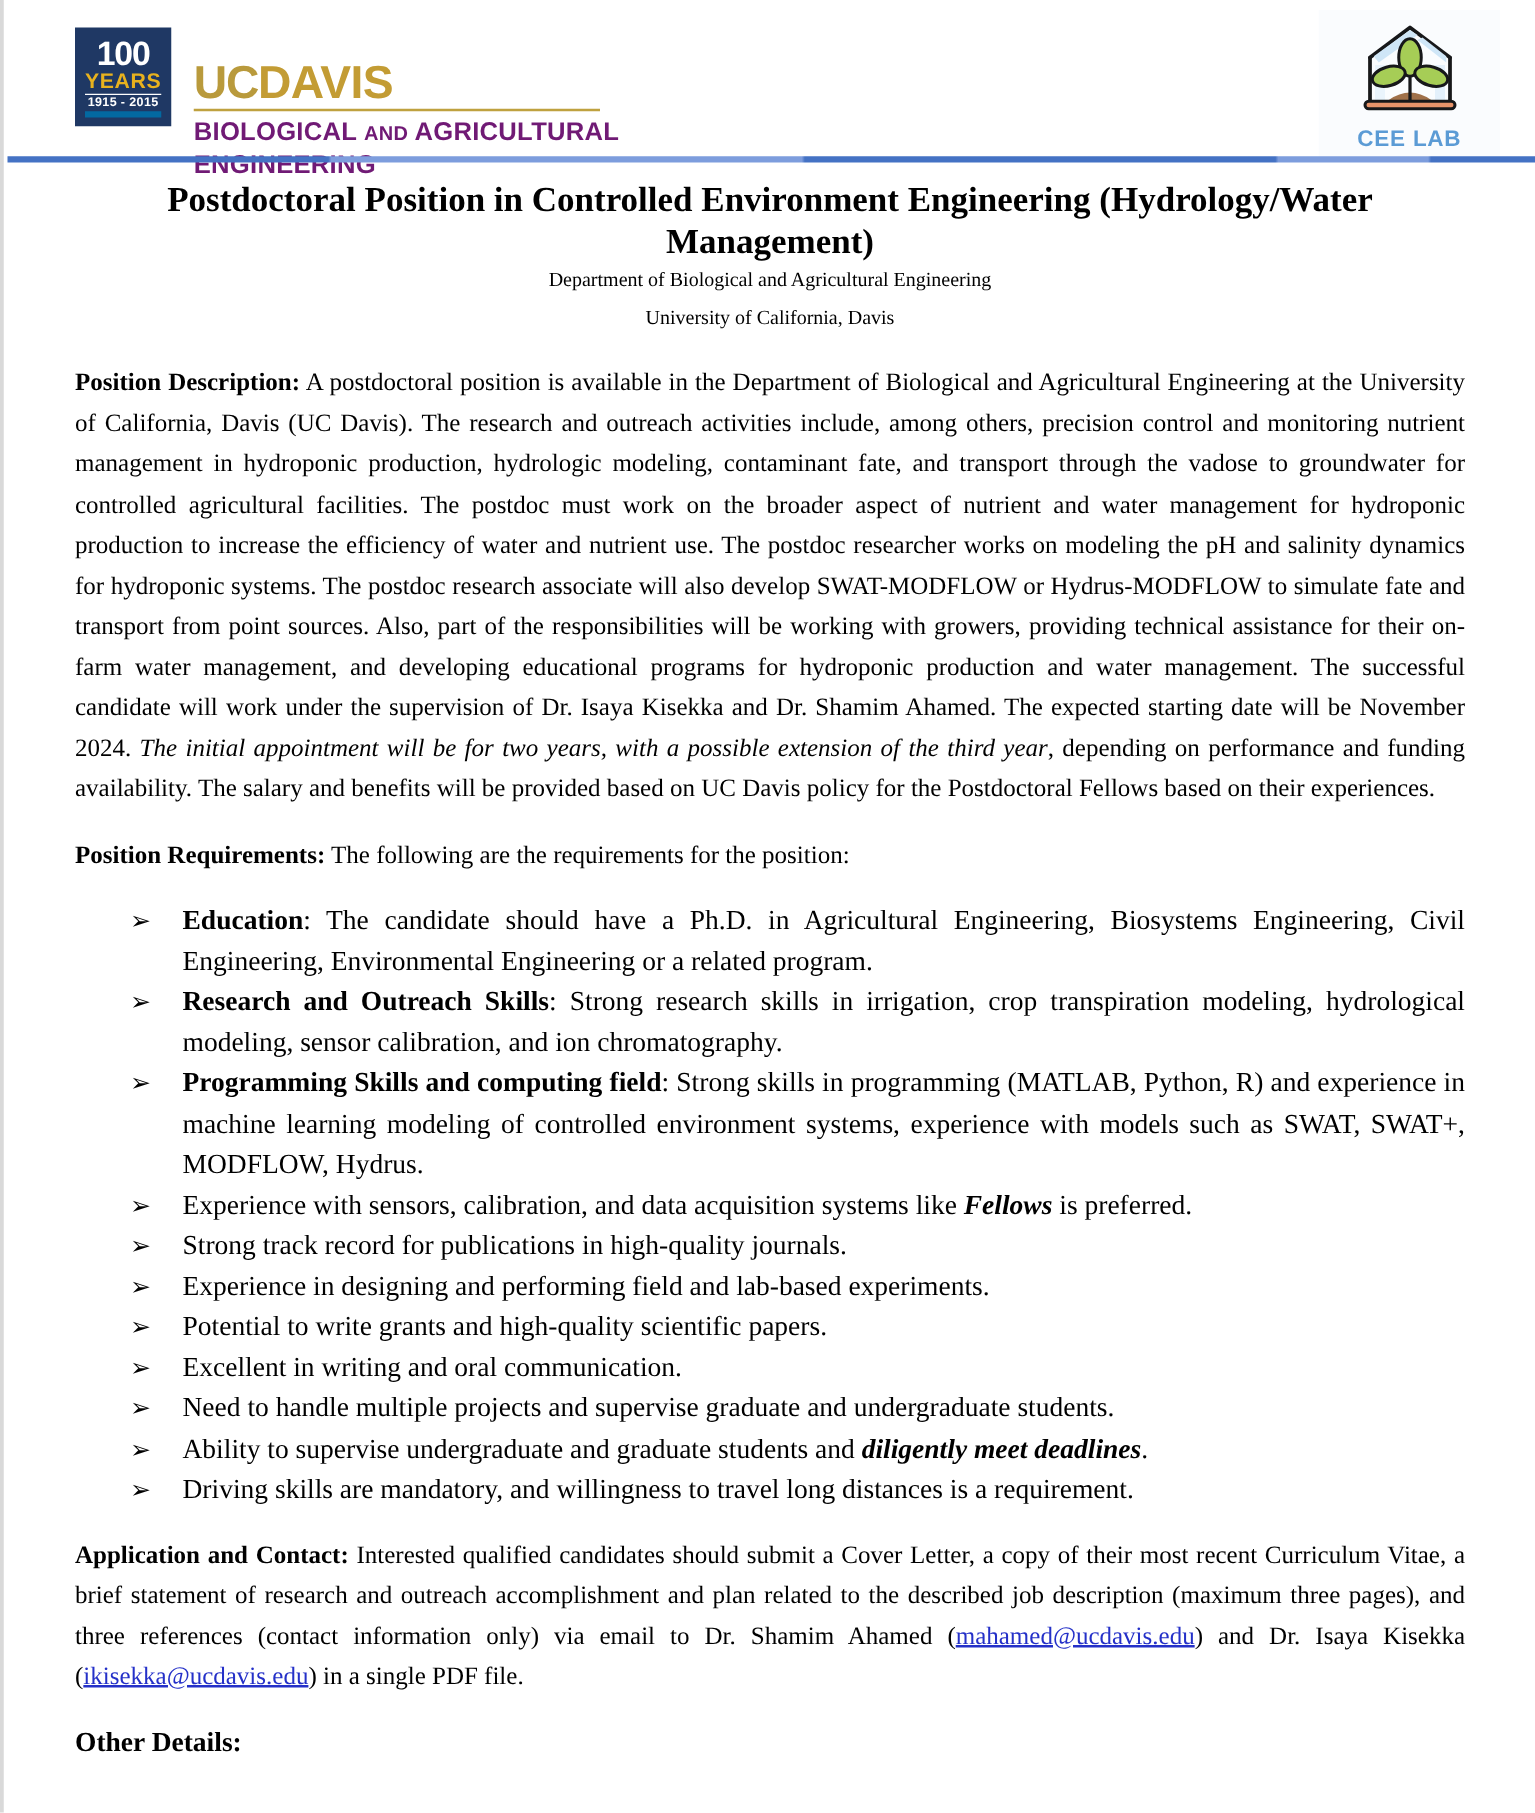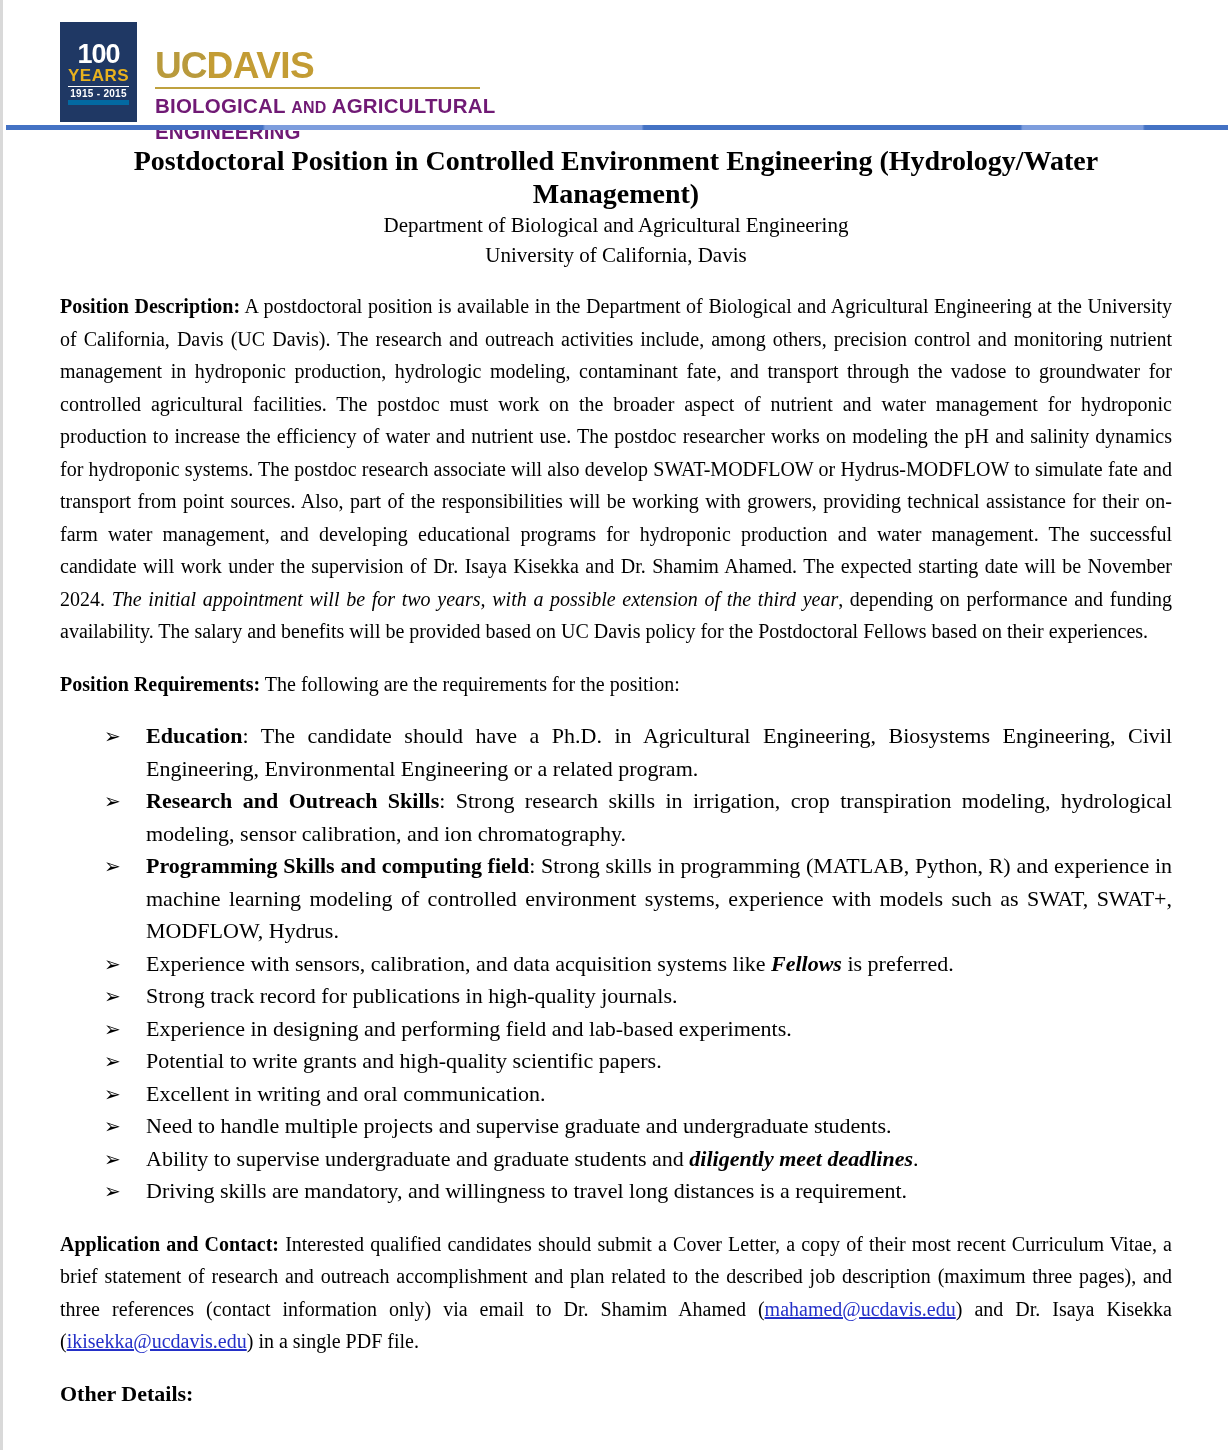--- a/index.html
+++ b/index.html
@@ -32,21 +32,21 @@
   }
   .logo-block {
     position: absolute;
     left: 57px;
     top: 22px;
     display: flex;
     align-items: flex-start;
   }
   .years-badge {
     width: 77px;
-    height: 100px;
+    height: 79px;
     background: #1f3864;
     display: flex;
     flex-direction: column;
     align-items: center;
     justify-content: center;
     box-sizing: border-box;
     padding: 4px 0 3px 0;
   }
   .years-100 {
     color: #ffffff;
@@ -157,21 +157,21 @@
   }
   .doc-title {
     text-align: center;
     font-weight: bold;
     font-size: 28px;
     line-height: 33px;
     margin: 6px 60px 0 60px;
   }
   .doc-sub {
     text-align: center;
-    font-size: 21px;
+    font-size: 16px;
     line-height: 30px;
   }
   .para {
     text-align: justify;
     font-size: 20px;
     line-height: 32.5px;
     margin-top: 20px;
     hyphens: none;
   }
   .para .lead { font-weight: bold; }
@@ -228,20 +228,45 @@
       </div>
 
       <div class="wordmark">
         <div class="ucdavis-line"><span class="uc-part">UC</span><span class="davis-part">DAVIS</span></div>
         <div class="gold-rule"></div>
         <div class="dept-line"><span>BIOLOGICAL</span> <span class="dept-and">AND</span> <span>AGRICULTURAL</span></div>
         <div class="dept-line">ENGINEERING</div>
       </div>
     </div>
 
+    <div class="cee-logo">
+      <svg width="100" height="88" viewBox="0 0 100 88">
+
+        <path d="M18 34 L18 74 M82 34 L82 74" stroke="#17181a" stroke-width="3" fill="none" stroke-linecap="round"></path>
+        <path d="M18 34 L50 10 L82 34" stroke="#17181a" stroke-width="3" fill="none" stroke-linejoin="round" stroke-linecap="round"></path>
+
+        <path d="M21 33 L50 12 L56 16 L25 38 Z" fill="#cfe6f7"></path>
+        <path d="M60 18 L79 33 L79 38 L56 20 Z" fill="#cfe6f7"></path>
+        <path d="M22 40 L22 70 L30 70 L30 40 Z" fill="#eaf4fc"></path>
+        <path d="M70 40 L70 70 L78 70 L78 40 Z" fill="#e3f0fb"></path>
+
+        <path d="M33 68 Q50 56 67 68 Z" fill="#a0714a"></path>
+
+        <path d="M50 68 L50 40" stroke="#17181a" stroke-width="2.6" fill="none" stroke-linecap="round"></path>
+
+        <ellipse cx="50" cy="34" rx="9" ry="15" fill="#a6cd56" stroke="#17181a" stroke-width="2.4"></ellipse>
+
+        <ellipse cx="33" cy="49" rx="13.5" ry="7.5" fill="#a6cd56" stroke="#17181a" stroke-width="2.4" transform="rotate(-16 33 49)"></ellipse>
+
+        <ellipse cx="67" cy="49" rx="13.5" ry="7.5" fill="#a6cd56" stroke="#17181a" stroke-width="2.4" transform="rotate(16 67 49)"></ellipse>
+
+        <rect x="14" y="69" width="72" height="6" rx="3" fill="#e8946a" stroke="#17181a" stroke-width="2.4"></rect>
+      </svg>
+      <div class="cee-lab-text">CEE LAB</div>
+    </div>
 
     <div class="header-rule"></div>
   </div>
 
   <div class="content">
 
     <div class="doc-title">Postdoctoral Position in Controlled Environment Engineering (Hydrology/Water Management)</div>
     <div class="doc-sub">Department of Biological and Agricultural Engineering</div>
     <div class="doc-sub">University of California, Davis</div>
 

